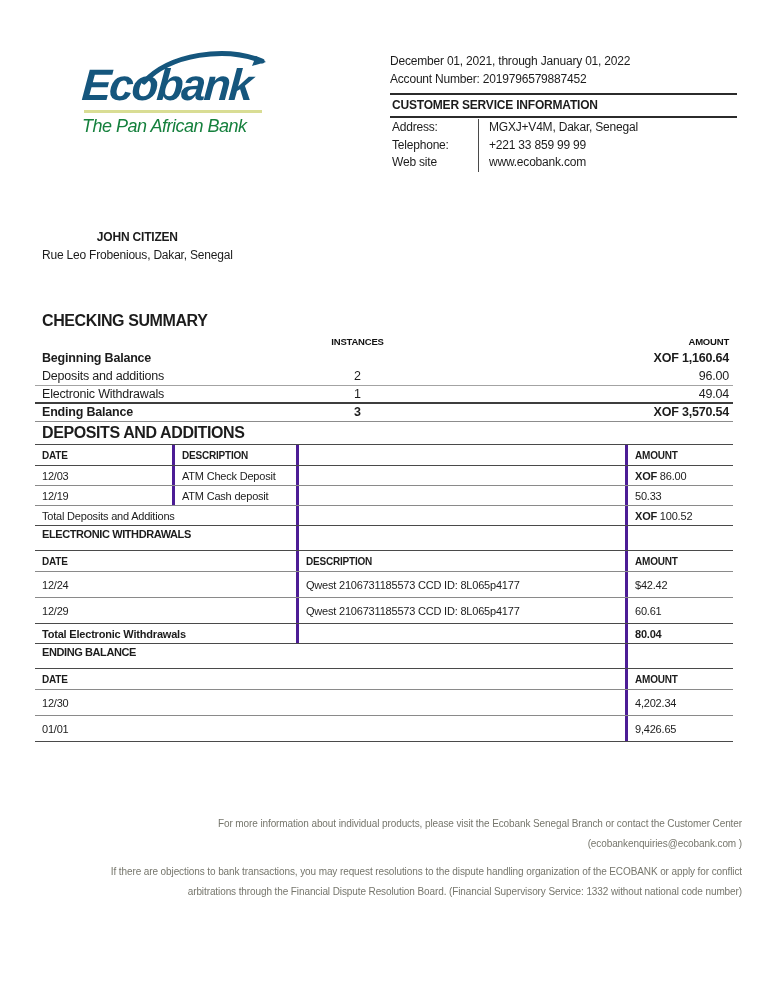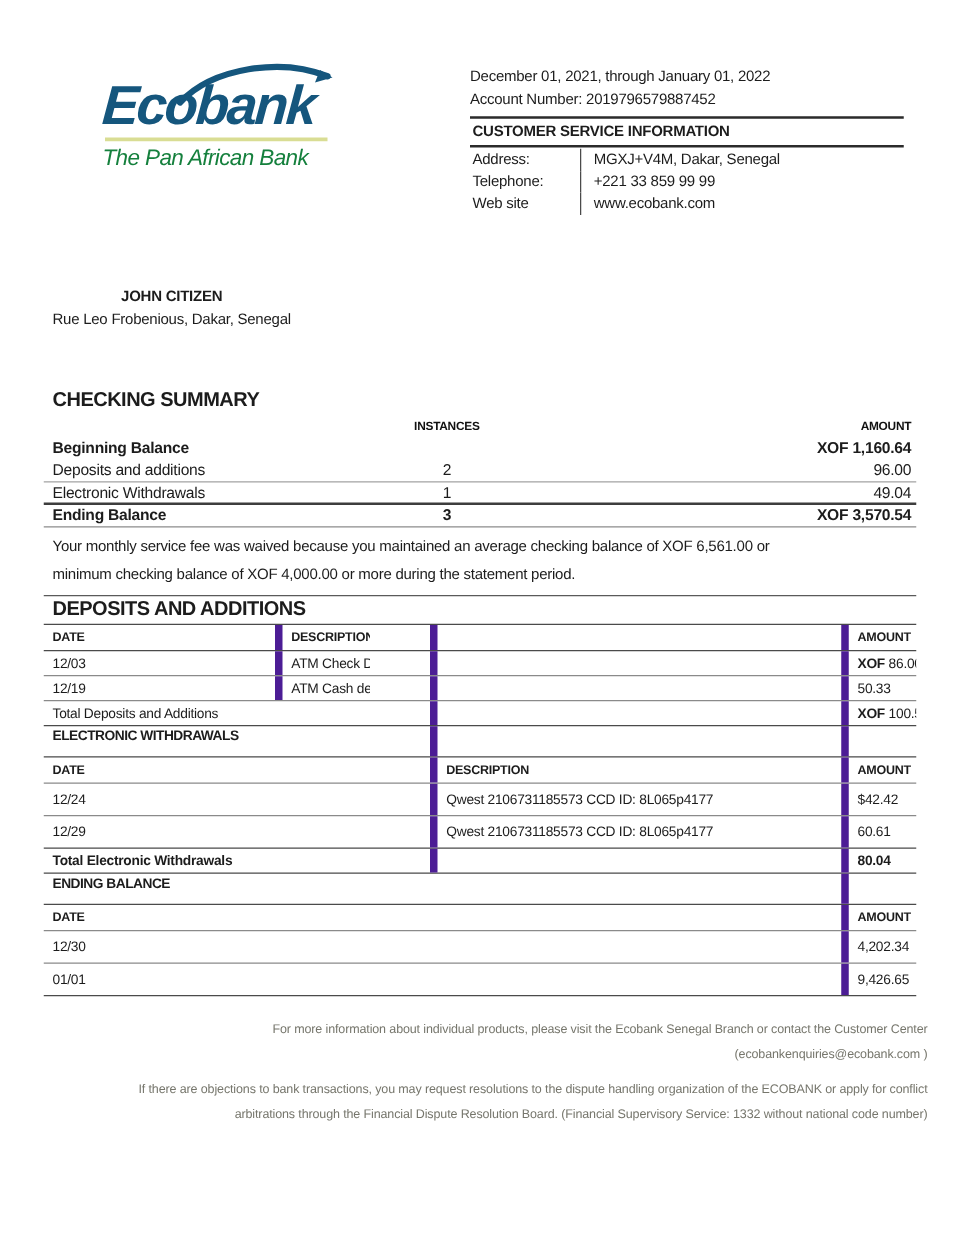--- a/index.html
+++ b/index.html
@@ -20,21 +20,21 @@
     color:#15567d; letter-spacing:-2px; transform:skewX(-4deg);
   }
   .brand-underline { position:absolute; left:2px; top:64px; width:178px; height:3px; background:#d9dd94; }
   .tagline {
     position:absolute; left:0; top:70px;
     font-size:18px; font-style:italic; font-weight:500;
     color:#15803d; letter-spacing:-0.5px; white-space:nowrap;
   }
 
   
-  .acct-block { position:absolute; left:376px; top:52px; width:347px; font-size:12px; }
+  .acct-block { position:absolute; left:390px; top:52px; width:347px; font-size:12px; }
   .acct-line { line-height:18px; white-space:nowrap; }
   .rule2 { height:2px; background:#2b2b2b; }
   .csi-title { font-weight:bold; font-size:12px; padding:3px 2px 4px 2px; }
   .csi-row { display:flex; line-height:17.5px; }
   .csi-label { width:88px; flex:0 0 88px; padding-left:2px; }
   .csi-value { flex:1; border-left:1px solid #4a4a4a; padding-left:10px; white-space:nowrap; }
   .csi-rows { margin-top:1px; }
 
   
   .customer { position:absolute; left:42px; top:230px; font-size:12px; }
@@ -63,21 +63,21 @@
 
   .tbl-heading { height:22px; padding:2px 0 0 7px; }
 
   .grid-row { display:grid; width:698px; }
   .cols-4 { grid-template-columns:137px 124px 329px 108px; }
   .cols-3 { grid-template-columns:261px 329px 108px; }
   .cols-2 { grid-template-columns:590px 108px; }
   .cell { padding:4px 8px 3px 7px; font-size:11px; overflow:hidden; white-space:nowrap; }
   .cell.hd { font-size:10px; font-weight:bold; padding-top:5px; padding-bottom:4px; }
   .cell.tall { padding-top:7px; padding-bottom:6px; }
-  .bl { border-left:6px solid #4c1d95;margin-left:48px; }
+  .bl { border-left:3px solid #4c1d95; }
   .hb { border-bottom:1.5px solid #4a4a4a; }  
   .lb { border-bottom:1px solid #8a8a8a; }    
   .tb { border-top:1.5px solid #4a4a4a; }
   .sec-row { min-height:25px; }
   .sec-row .cell { padding-top:2px; padding-bottom:2px; }
   .bold { font-weight:bold; }
 
   
   .footer { position:absolute; left:42px; width:700px; color:#76766c; font-size:10px; letter-spacing:-0.1px;text-align:right; }
   .footer .line { line-height:20px; white-space:nowrap; }
@@ -149,24 +149,20 @@
       <span class="lbl">Electronic Withdrawals</span>
       <span class="inst">1</span>
       <span class="amt">49.04</span>
     </div>
     <div class="cs-row b bb-gray">
       <span class="lbl">Ending Balance</span>
       <span class="inst">3</span>
       <span class="amt">XOF 3,570.54</span>
     </div>
 
-    <div class="cs-note">
-      <div>Your monthly service fee was waived because you maintained an average checking balance of XOF 6,561.00 or</div>
-      <div>minimum checking balance of XOF 4,000.00 or more during the statement period.</div>
-    </div>
 
     <div class="sec-title tbl-heading">DEPOSITS AND ADDITIONS</div>
 
     <div class="grid-row cols-4 tb hb">
       <div class="cell hd">DATE</div>
       <div class="cell hd bl">DESCRIPTION</div>
       <div class="cell hd bl"></div>
       <div class="cell hd bl">AMOUNT</div>
     </div>
     <div class="grid-row cols-4 lb">

